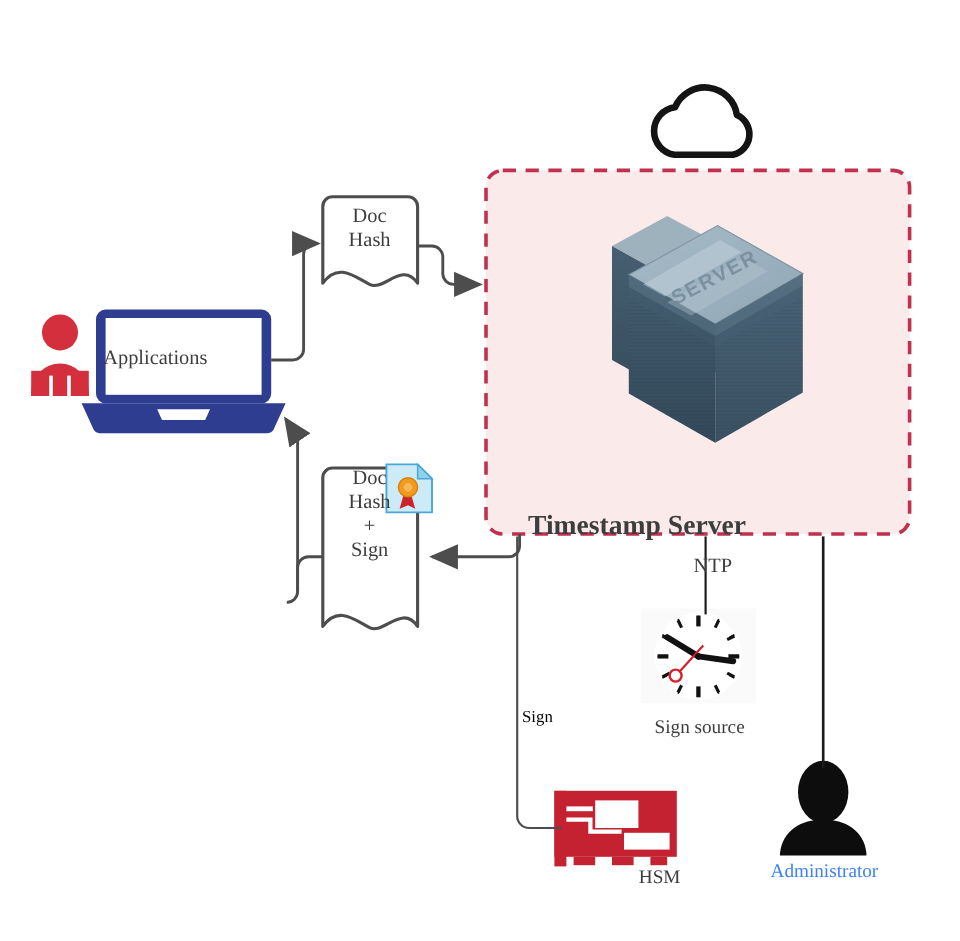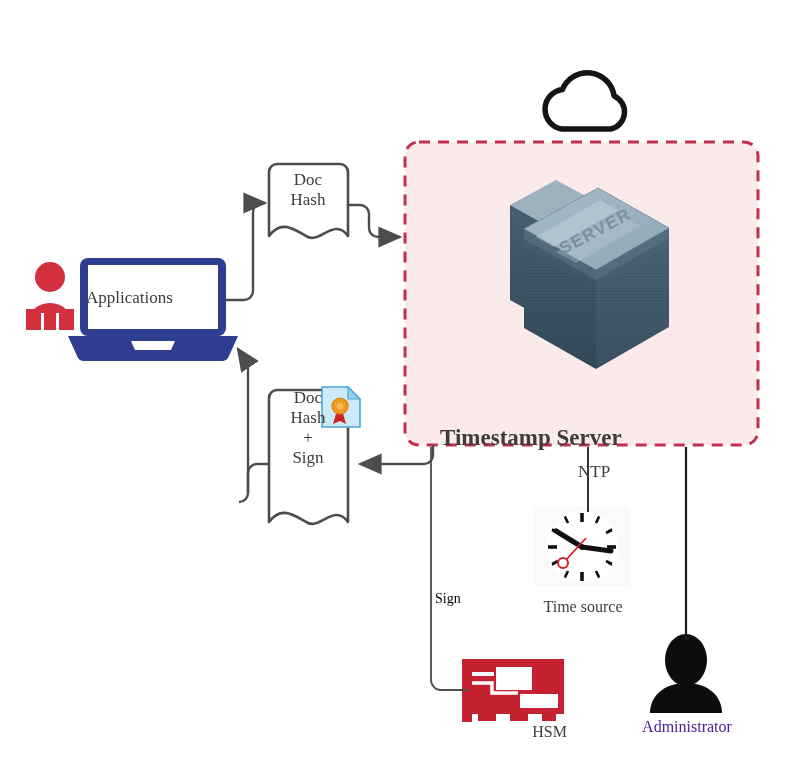--- a/index.html
+++ b/index.html
@@ -97,21 +97,21 @@
     text-align: right;
     font-size: 16px;
     color: #3d3d3d;
   }
   #label-administrator {
     left: 620px;
     top: 718px;
     width: 134px;
     text-align: center;
     font-size: 16px;
-    color: #4c1d95;
+    color: #3b82f6;
   }
 </style>
 </head>
 <body>
 
 <div id="stage">
 
   <svg class="layer" viewBox="0 0 800 784">
     <defs>
       <marker id="arrowR" markerWidth="11" markerHeight="11" refX="9" refY="5" orient="auto">
@@ -290,21 +290,21 @@
     <div>Doc</div>
     <div>Hash</div>
     <div>+</div>
     <div>Sign</div>
   </div>
 
   <div class="lbl" id="label-timestamp-server">Timestamp Server</div>
 
   <div class="lbl" id="label-ntp">NTP</div>
 
-  <div class="lbl" id="label-time-source">Time source</div>
+  <div class="lbl" id="label-time-source">Sign source</div>
 
   <div class="lbl" id="label-sign">Sign</div>
 
   <div class="lbl" id="label-hsm">HSM</div>
 
   <div class="lbl" id="label-administrator">Administrator</div>
 
 </div>
 
 </body></html>

